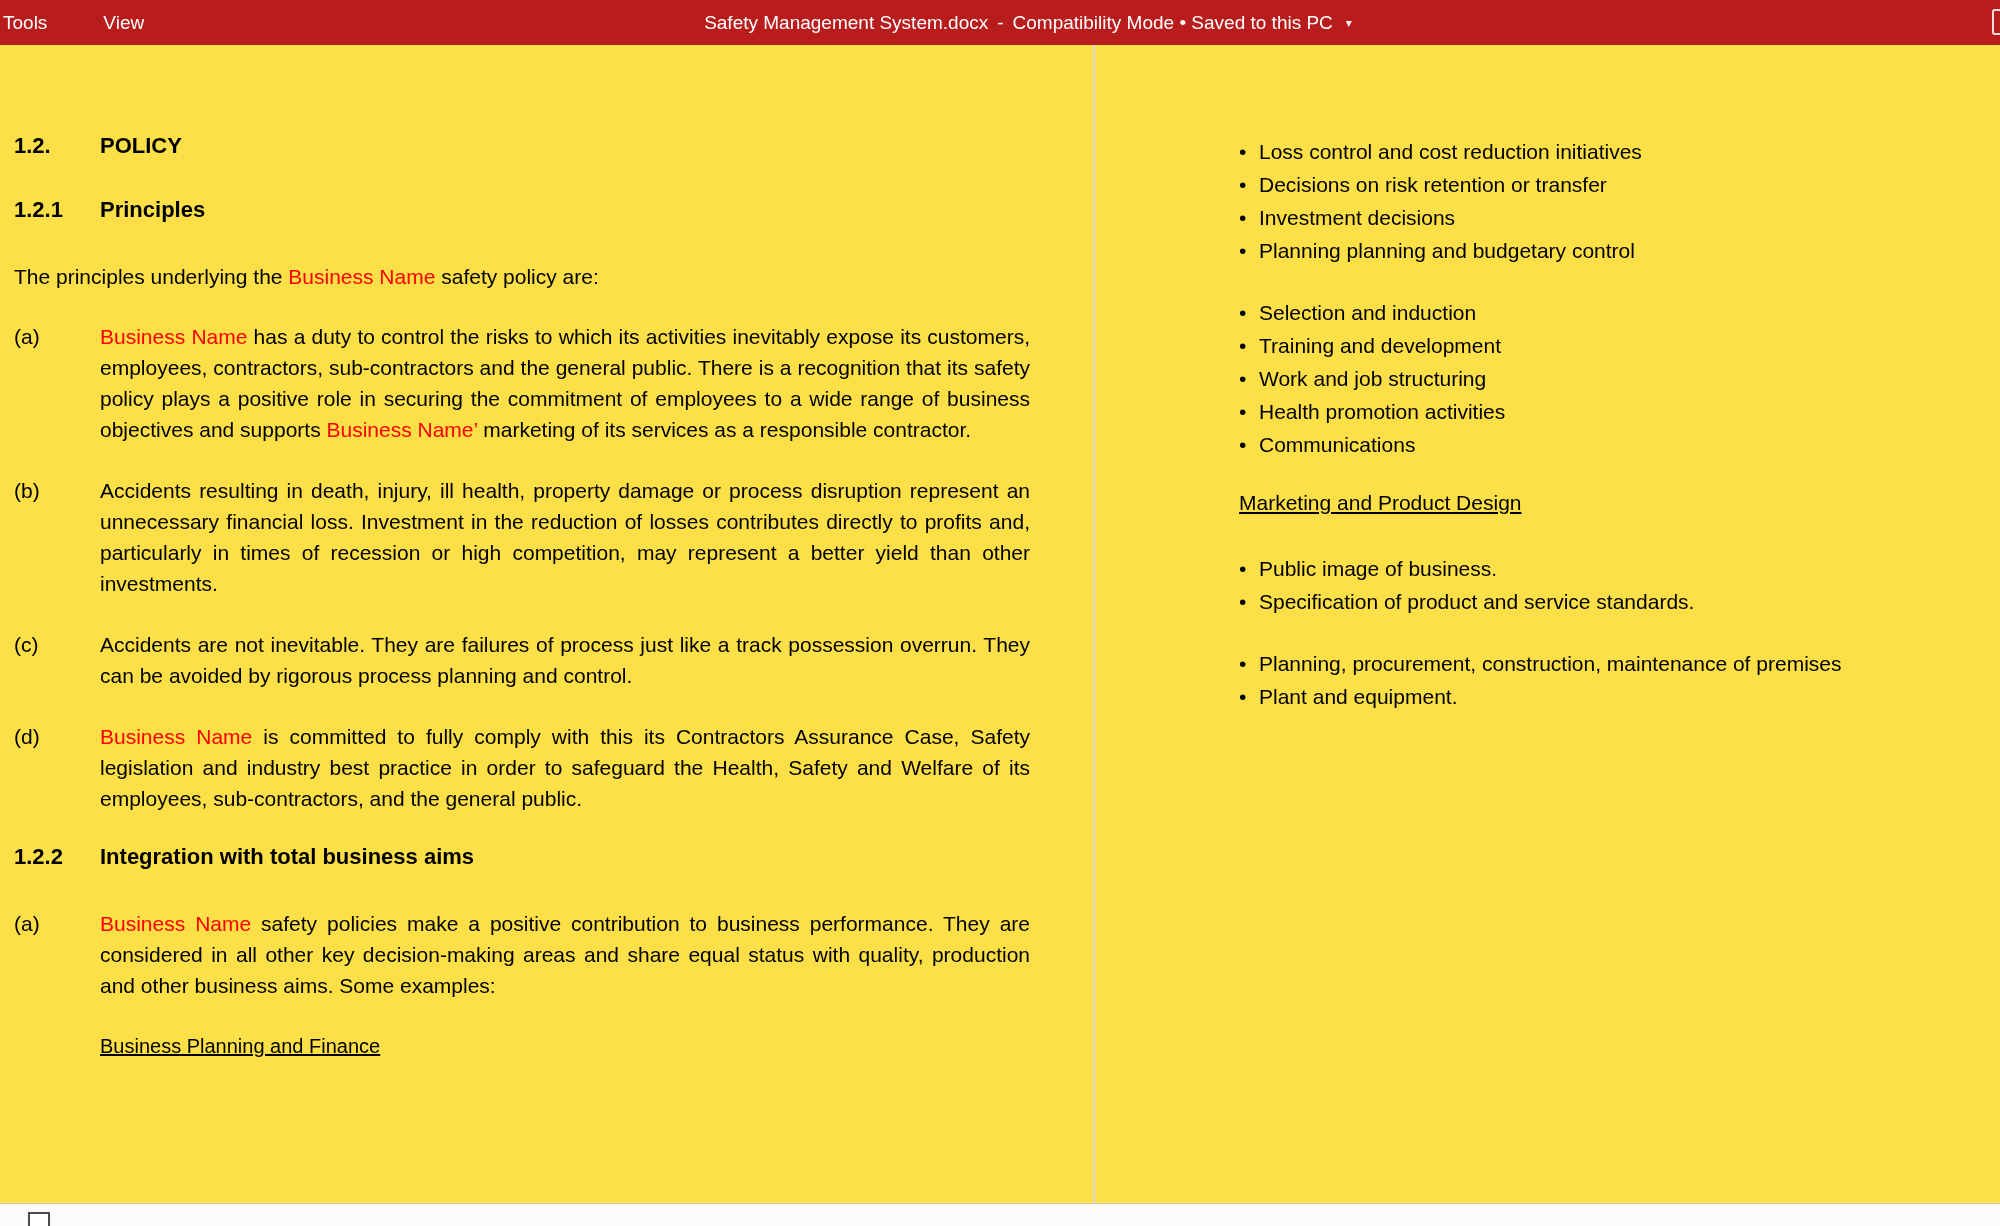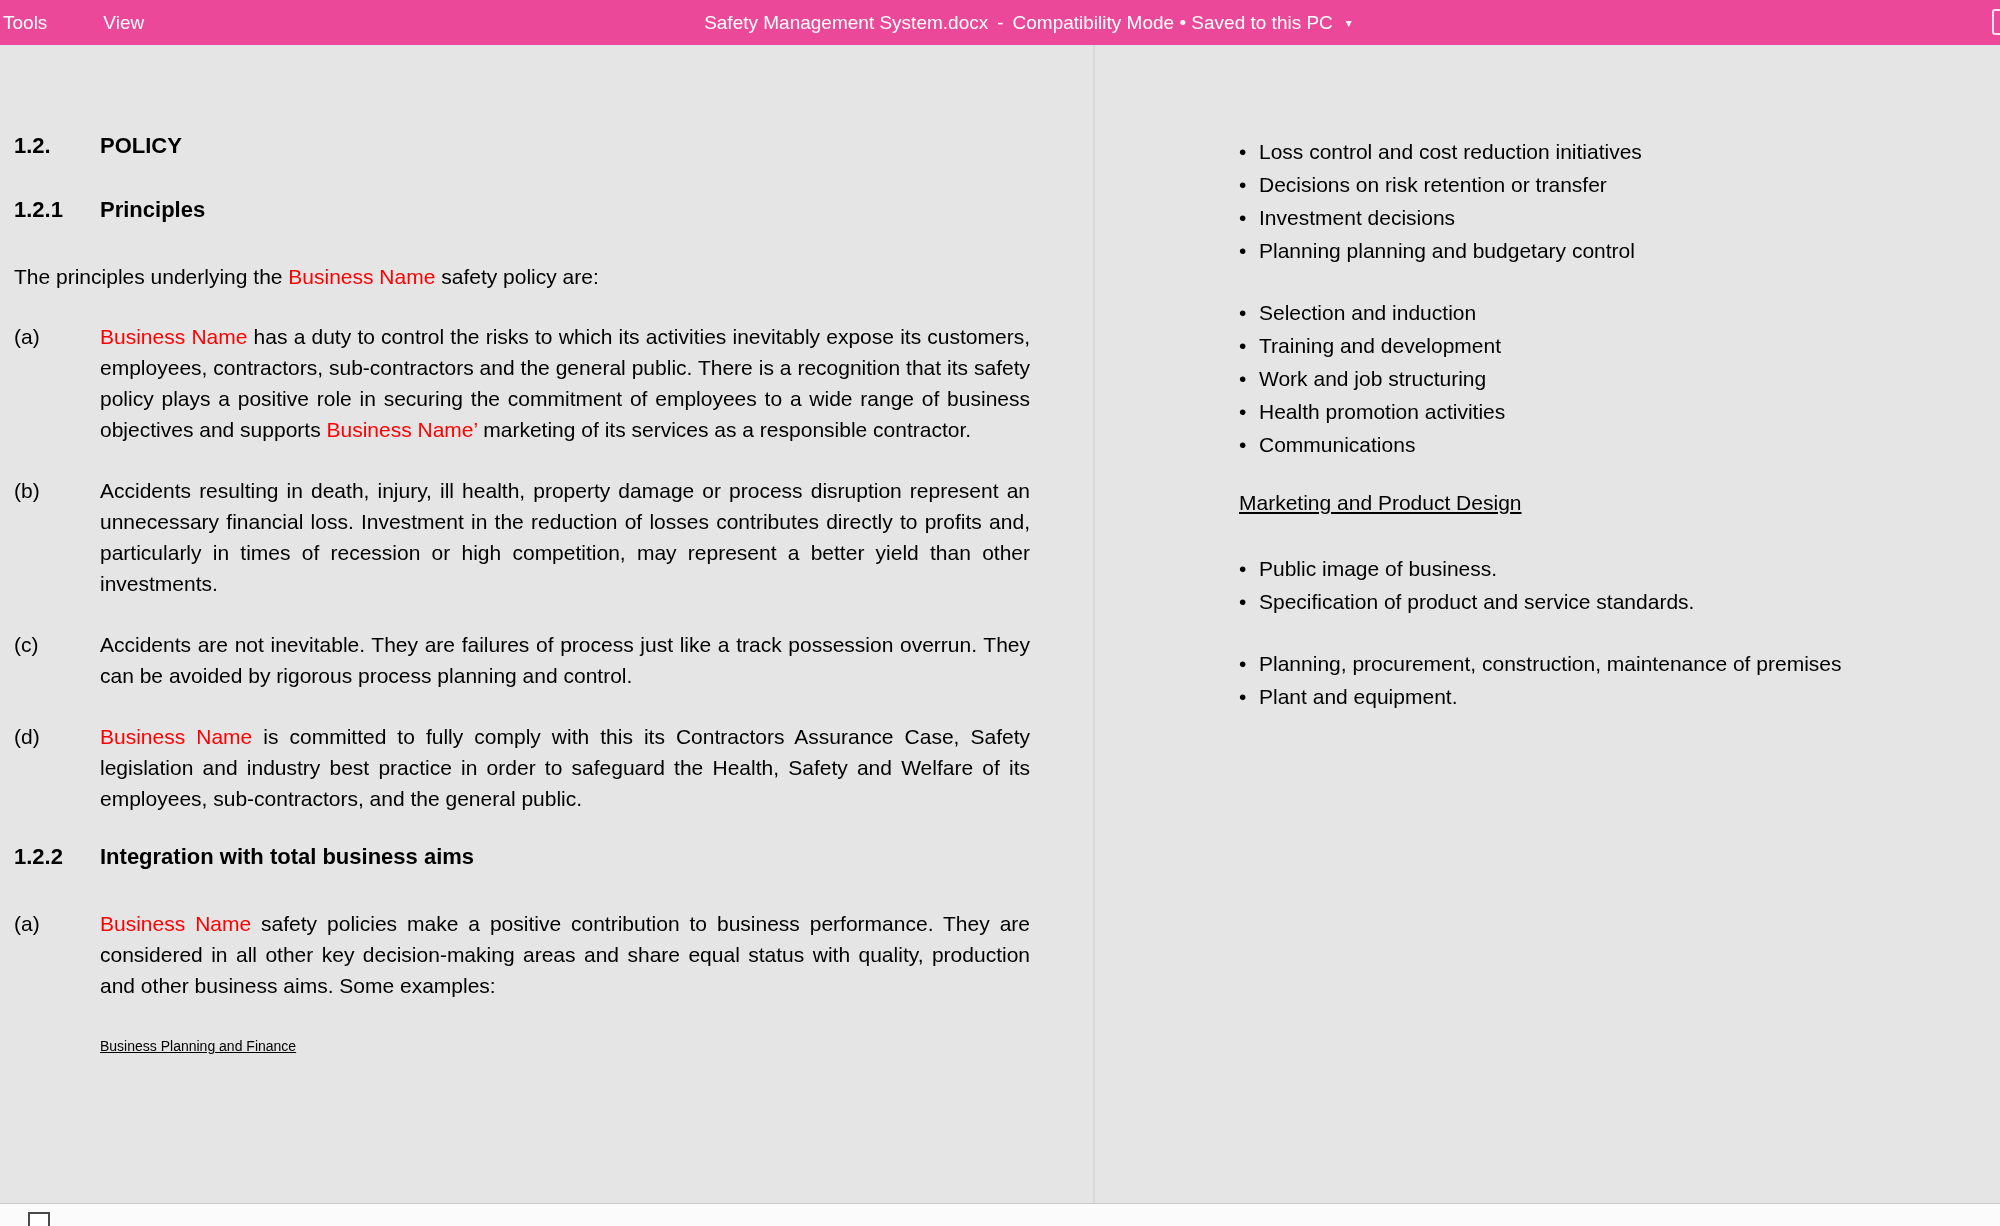--- a/index.html
+++ b/index.html
@@ -8,42 +8,42 @@
     width: 2000px; height: 1226px;
     font-family: "Liberation Sans", sans-serif;
     background: #ffffff;
     position: relative;
     overflow: hidden;
   }
 
   
   .titlebar {
     position: absolute; top: 0; left: 0; right: 0; height: 45px;
-    background: #ec4899; color: #ffffff;
+    background: #b91c1c; color: #ffffff;
     display: flex; align-items: center;
   }
   .menu { display: flex; gap: 56px; padding-left: 3px; font-size: 19px; }
   .menu-item { cursor: default; }
   .title-center {
     position: absolute; left: 50%; top: 0; height: 45px;
     transform: translateX(-50%);
     display: flex; align-items: center; gap: 9px;
     font-size: 19px; white-space: nowrap; margin-left: 28px;
   }
   .caret { font-size: 12px; margin-left: 4px; opacity: .95; }
   .clip-ctrl {
     position: absolute; right: -6px; top: 9px;
     width: 14px; height: 26px;
     border: 2px solid rgba(255,255,255,.85); border-radius: 3px;
   }
 
   
   .doc {
     position: absolute; top: 45px; left: 0; right: 0; bottom: 23px;
-    background: #e5e5e5;
+    background: #fde047;
     display: flex;
     overflow: hidden;
   }
   .page-left {
     width: 1093px; flex: none;
     padding: 88px 63px 0 14px;
     color: #000;
   }
   .pagebreak { width: 2px; flex: none; background: #d9d9d9; }
   .page-right {
@@ -53,21 +53,21 @@
   }
 
   
   .hrow { display: flex; font-weight: bold; font-size: 22px; line-height: 26px; margin: 0 0 38px 0; }
   .hnum { width: 86px; flex: none; }
   .para { font-size: 21px; line-height: 31px; margin: 8px 0 29px 0; }
   .item { display: flex; margin: 0 0 30px 0; }
   .ilabel { width: 86px; flex: none; font-size: 21px; line-height: 31px; }
   .ibody { flex: 1; font-size: 21px; line-height: 31px; text-align: justify; }
   .red { color: #ff0000; }
-  .subheading { margin-left: 86px; font-size: 14px; line-height: 31px; text-decoration: underline; }
+  .subheading { margin-left: 86px; font-size: 20px; line-height: 31px; text-decoration: underline; }
 
   
   .rhead { font-size: 21px; line-height: 26px; text-decoration: underline; margin: 0 0 36px 0; }
   .bullets { margin: 0 0 29px 0; }
   .brow { display: flex; font-size: 21px; line-height: 33px; }
   .bdot { width: 20px; flex: none; }
   .btext { flex: 1; }
 
   
   .statusbar {

